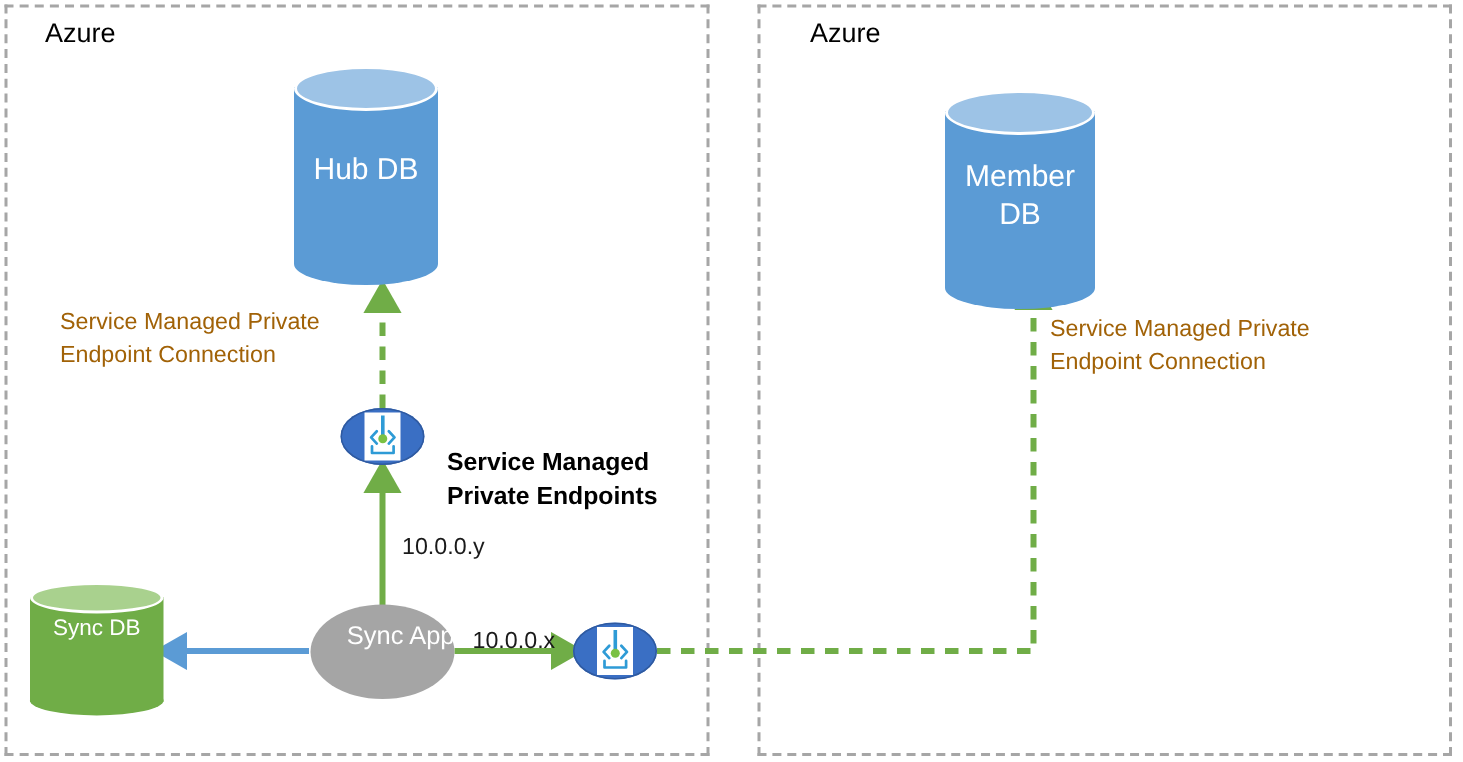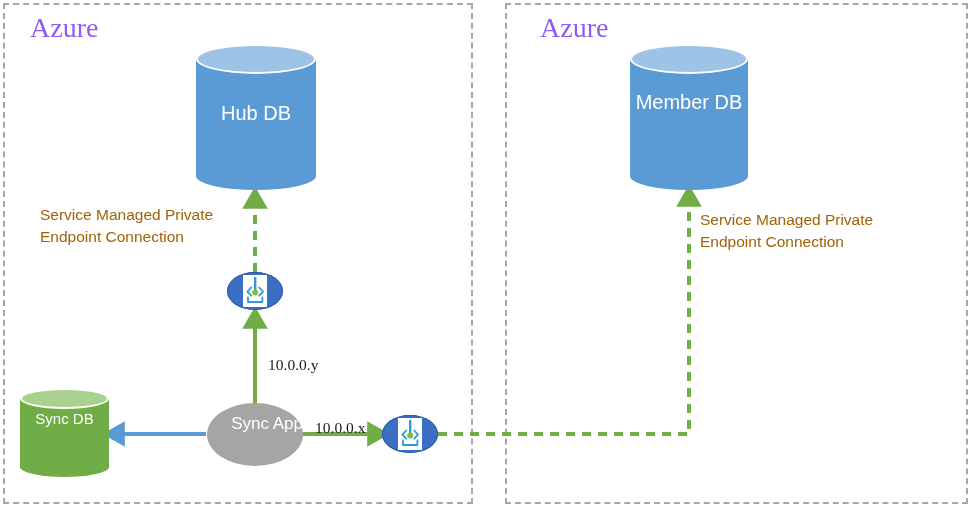--- a/index.html
+++ b/index.html
@@ -22,23 +22,23 @@
     position: absolute;
     border: 2px dashed #a6a6a6;
     box-sizing: border-box;
     background: transparent;
   }
   #panel-left  { left: 3px;   top: 3px; width: 470px; height: 501px; }
   #panel-right { left: 505px; top: 3px; width: 463px; height: 501px; }
 
   .panel-label {
     position: absolute;
-    font-size: 28px;
-    color: #8b5cf6;
-    font-family: Liberation Serif, serif;
+    font-size: 18px;
+    color: #000000;
+    font-family: Liberation Sans, sans-serif;
     white-space: nowrap;
   }
   #label-azure-left  { left: 30px;  top: 12px; }
   #label-azure-right { left: 540px; top: 12px; }
 
   
   .cylinder {
     position: absolute;
   }
   .cyl-body {
@@ -62,28 +62,28 @@
     left: 0; right: 0;
     text-align: center;
     color: #ffffff;
     font-size: 20px;
     line-height: 25px;
     font-family: "Liberation Sans", sans-serif;
     pointer-events: none;
   }
 
   
-  #cyl-hub { left: 196px; top: 44px; width: 120px; height: 146px; }
+  #cyl-hub { left: 196px; top: 44px; width: 96px; height: 146px; }
   #cyl-hub .cyl-body        { top: 14px; height: 118px; background: #5b9bd5; }
   #cyl-hub .cyl-bottom-shade{ bottom: 0; height: 28px; background: #5b9bd5; }
   #cyl-hub .cyl-top         { top: 0; height: 30px; background: #9dc3e6; }
   #cyl-hub .cyl-text        { top: 57px; }
 
   
-  #cyl-member { left: 630px; top: 44px; width: 118px; height: 146px; }
+  #cyl-member { left: 630px; top: 60px; width: 100px; height: 146px; }
   #cyl-member .cyl-body        { top: 14px; height: 118px; background: #5b9bd5; }
   #cyl-member .cyl-bottom-shade{ bottom: 0; height: 28px; background: #5b9bd5; }
   #cyl-member .cyl-top         { top: 0; height: 30px; background: #9dc3e6; }
   #cyl-member .cyl-text        { top: 46px; }
 
   
   #cyl-sync { left: 20px; top: 388px; width: 89px; height: 89px; }
   #cyl-sync .cyl-body        { top: 10px; height: 70px; background: #70ad47; }
   #cyl-sync .cyl-bottom-shade{ bottom: 0; height: 20px; background: #70ad47; }
   #cyl-sync .cyl-top         { top: 0; height: 21px; background: #a9d18e; }
@@ -144,21 +144,21 @@
     line-height: 23px;
     font-weight: bold;
     color: #000000;
     font-family: "Liberation Sans", sans-serif;
     white-space: pre-line;
   }
   .ip-label {
     position: absolute;
     font-size: 15.5px;
     color: #1a1a1a;
-    font-family: Liberation Serif, serif;
+    font-family: Liberation Sans, sans-serif;
     white-space: nowrap;
   }
   #ip-y { left: 268px; top: 356px; }
   #ip-x { left: 315px; top: 402px; margin-top: 17px; }
 
   
   #connectors {
     position: absolute;
     left: 0; top: 0;
     width: 975px; height: 508px;
@@ -258,18 +258,20 @@
       </svg>
     </div>
   </div>
 
   <div class="annot" id="annot-hub">Service Managed Private
 Endpoint Connection</div>
 
   <div class="annot" id="annot-member">Service Managed Private
 Endpoint Connection</div>
 
+  <div id="annot-smpe">Service Managed
+Private Endpoints</div>
 
   <div class="ip-label" id="ip-y">10.0.0.y</div>
 
   <div class="ip-label" id="ip-x">10.0.0.x</div>
 
 </div>
 
 </body></html>

